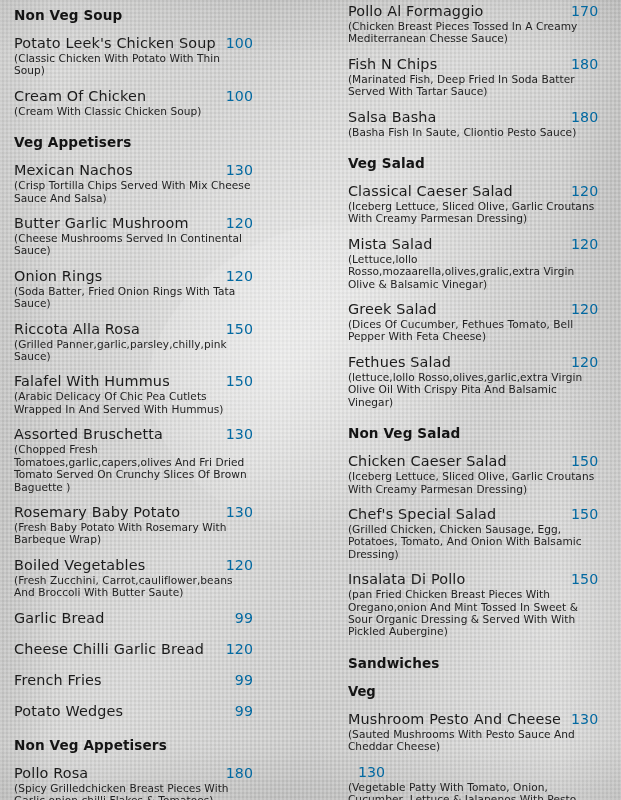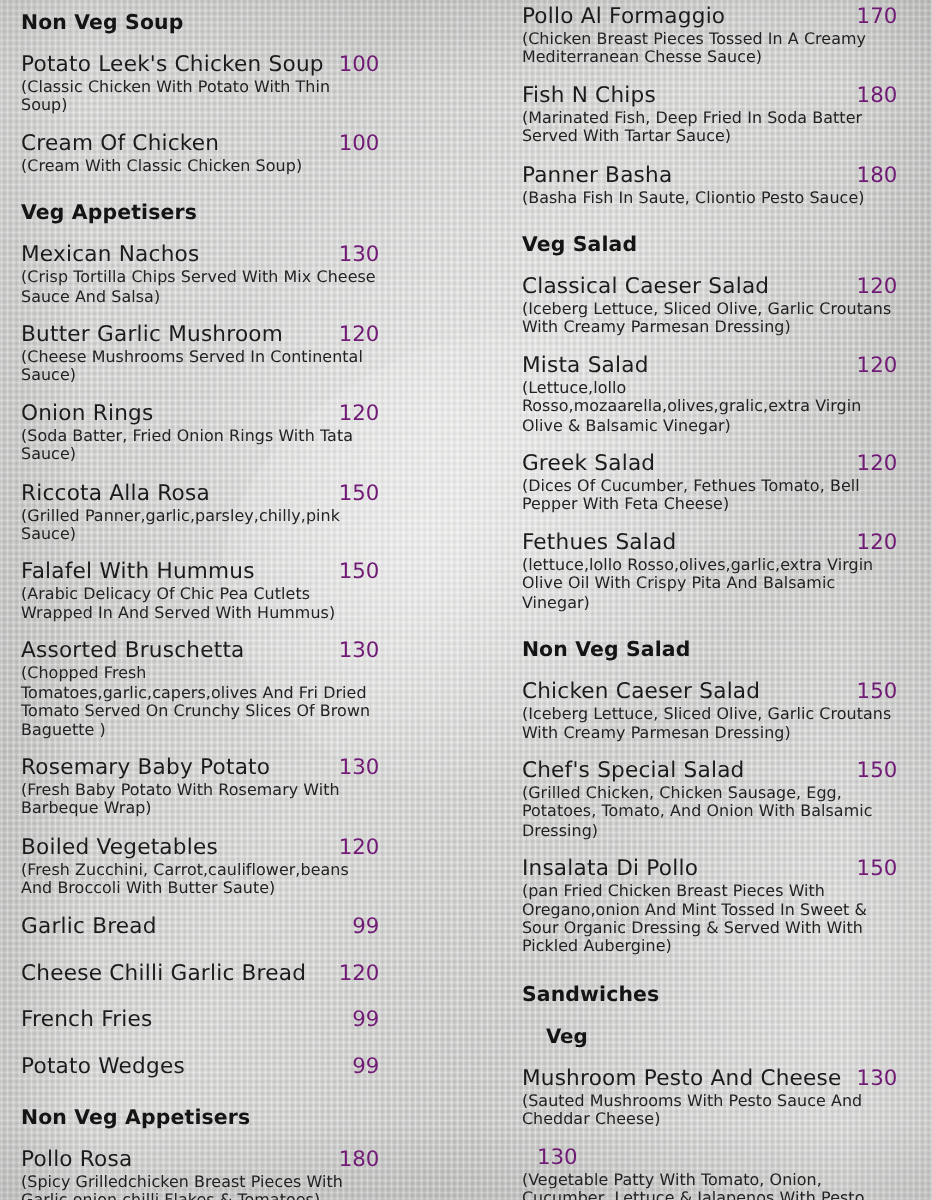--- a/index.html
+++ b/index.html
@@ -85,21 +85,20 @@
     color: #141414;
     margin: 0;
     padding: 0;
     line-height: 17px;
   }
   .sub-heading {
     font-size: 13.2px;
     font-weight: bold;
     color: #141414;
     line-height: 17px;
-    margin-left: 16px;
   }
 
   .item {
     position: relative;
   }
   .item-row {
     display: flex;
     align-items: baseline;
     justify-content: space-between;
   }
@@ -108,21 +107,21 @@
     font-weight: 400;
     line-height: 17px;
     color: #1b1b1b;
     letter-spacing: 0.15px;
     white-space: nowrap;
     text-align: center;
   }
   .item-price {
     font-size: 14.2px;
     line-height: 17px;
-    color: #701a75;
+    color: #0369a1;
     white-space: nowrap;
     text-align: right;
     flex: 0 0 auto;
     padding-left: 10px;
   }
   .item-desc {
     font-size: 10.6px;
     line-height: 12.4px;
     color: #222;
     letter-spacing: 0.05px;
@@ -287,21 +286,21 @@
       <div class="item">
         <div class="item-row">
           <div class="item-name">Fish N Chips</div>
           <div class="item-price">180</div>
         </div>
         <div class="item-desc">(Marinated Fish, Deep Fried In Soda Batter Served With Tartar Sauce)</div>
       </div>
       <div class="gap-m"></div>
       <div class="item">
         <div class="item-row">
-          <div class="item-name">Panner Basha</div>
+          <div class="item-name">Salsa Basha</div>
           <div class="item-price">180</div>
         </div>
         <div class="item-desc">(Basha Fish In Saute, Cliontio Pesto Sauce)</div>
       </div>
       <div class="gap-xl"></div>
       <div class="section-heading">Veg Salad</div>
       <div class="gap-m"></div>
       <div class="item">
         <div class="item-row">
           <div class="item-name">Classical Caeser Salad</div>

